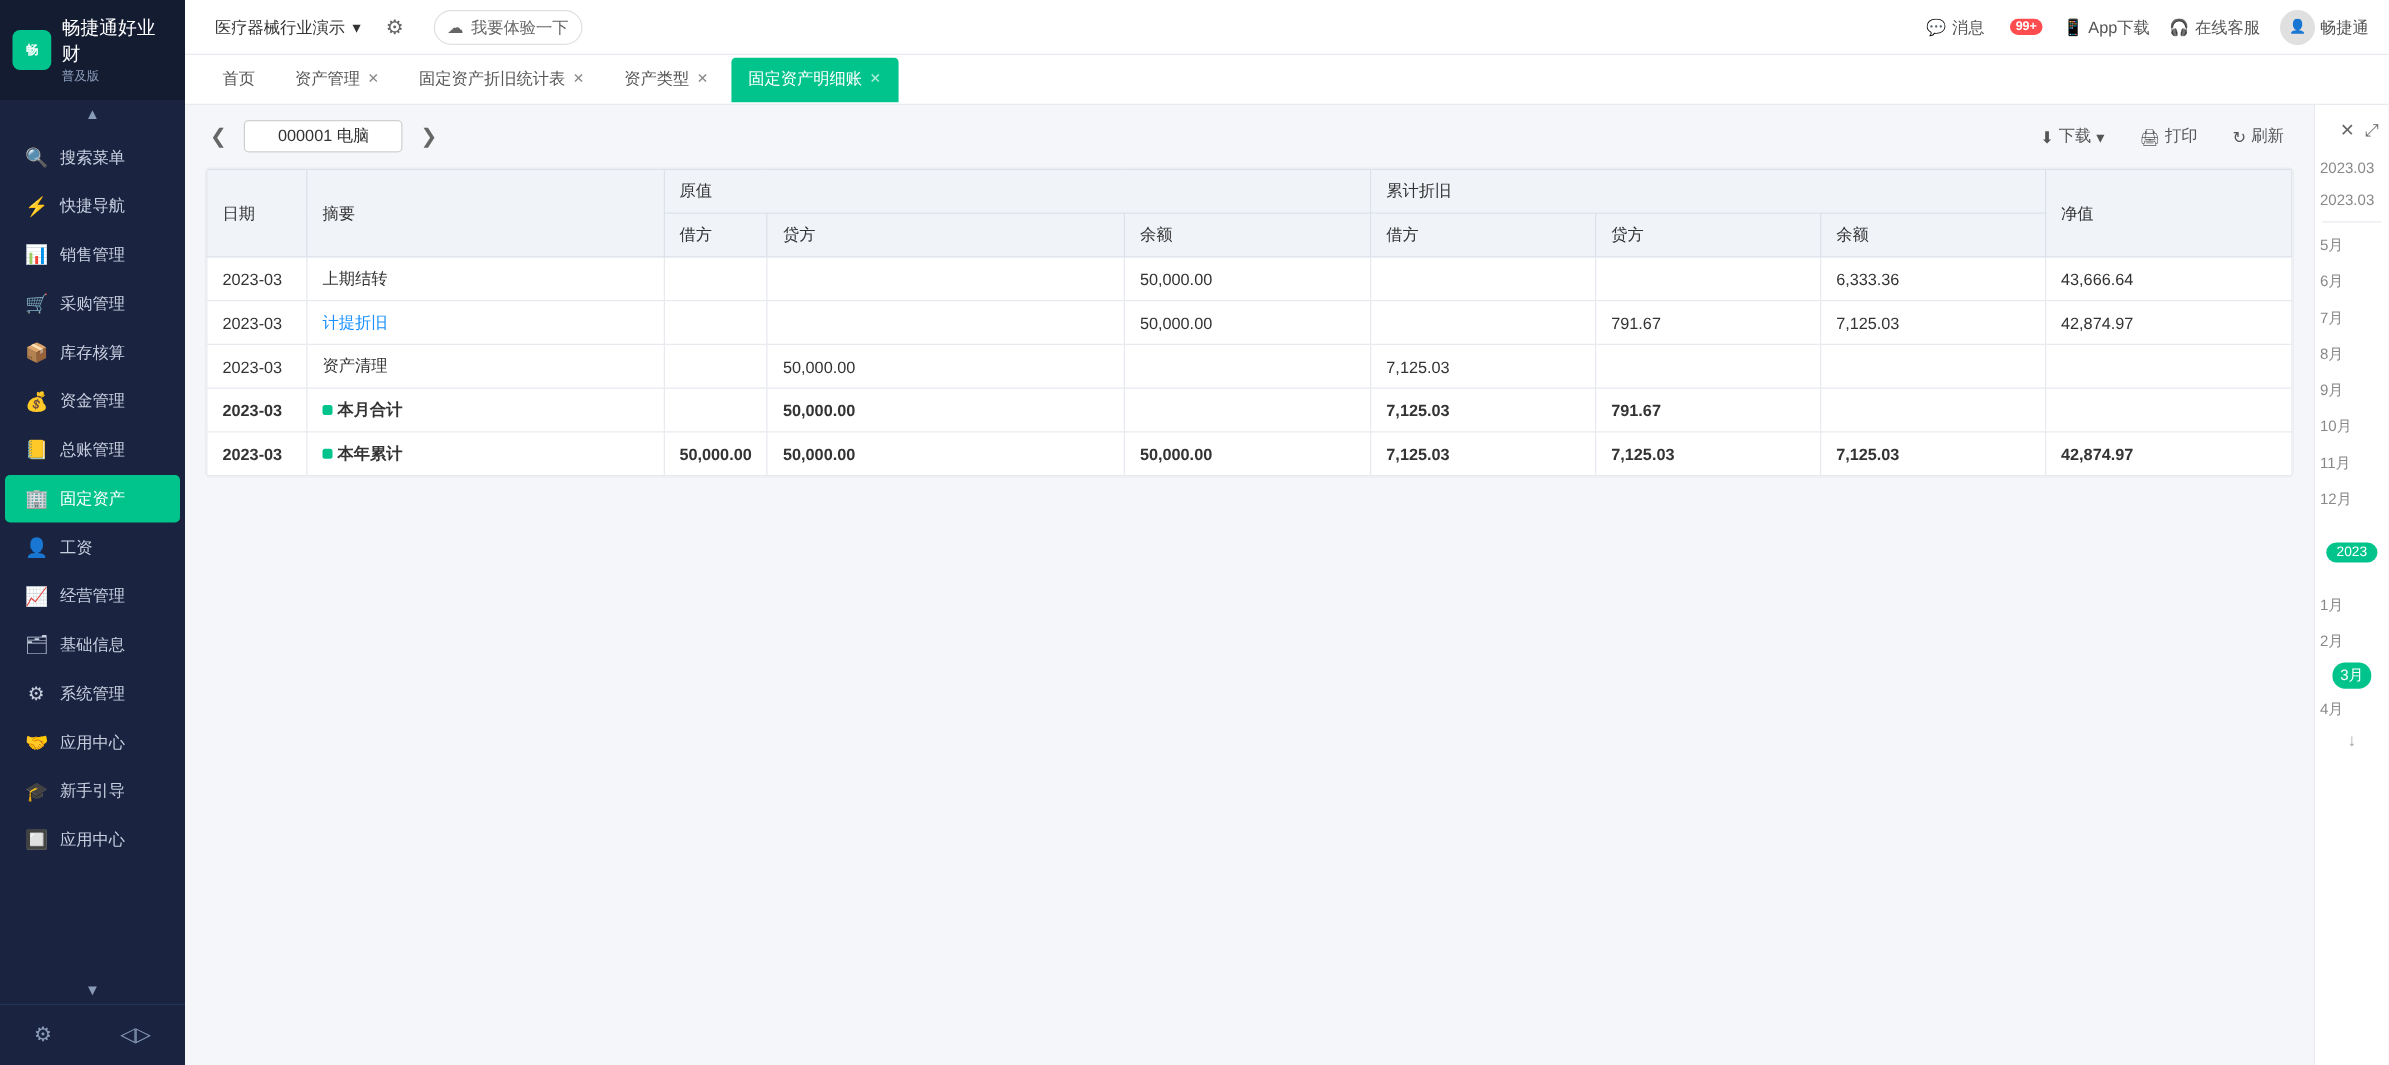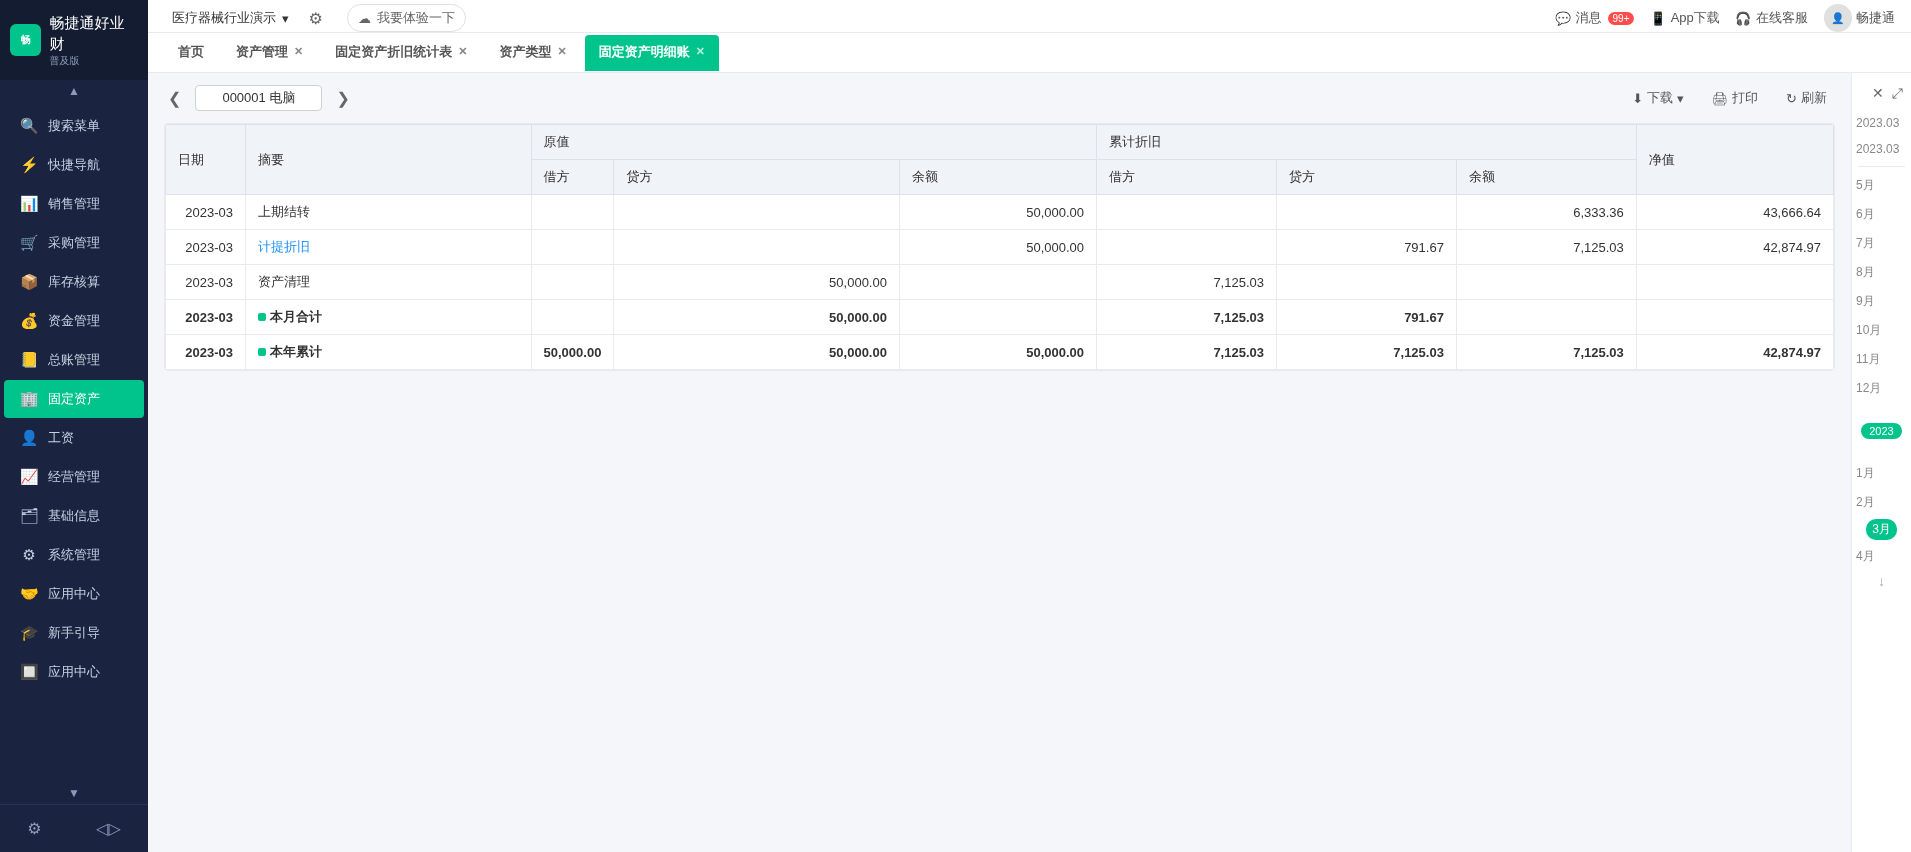--- a/index.html
+++ b/index.html
@@ -57,59 +57,58 @@
       flex-direction: column;
       height: 100%;
       overflow: hidden;
     }
 
     
     .top-header {
       background: #fff;
       border-bottom: 1px solid #e8eaf0;
       padding: 0 16px;
-      height: 33px;
-      display: flex;
-      align-items: flex-end;
+      height: 44px;
+      display: flex;
+      align-items: center;
       justify-content: space-between;
       flex-shrink: 0;
     }
     .header-left { display: flex; align-items: center; gap: 8px; }
     .company-selector {
       display: flex; align-items: center; gap: 6px;
       font-size: 13px; color: #333; cursor: pointer;
       padding: 4px 8px; border-radius: 4px;
     }
     .settings-icon { color: #666; cursor: pointer; font-size: 16px; margin-left: 4px; }
     .experience-btn {
       display: flex; align-items: center; gap: 6px;
       color: #666; font-size: 13px; cursor: pointer;
       padding: 4px 10px; border: 1px solid #e0e0e0; border-radius: 16px;
       margin-left: 16px;
     }
     .header-right { display: flex; align-items: center; gap: 16px; font-size: 13px; color: #555; }
     .header-right-item { display: flex; align-items: center; gap: 4px; cursor: pointer; }
     .badge {
       background: #ff4d4f; color: #fff; border-radius: 10px;
-      padding: 1px 5px; font-size: 10px; font-weight: normal;
-      margin-left: 2px;
+      padding: 1px 5px; font-size: 10px; font-weight: bold;
+      margin-left: 16px;
     }
     .avatar { width: 28px; height: 28px; background: #e0e0e0; border-radius: 50%; display: flex; align-items: center; justify-content: center; font-size: 11px; }
 
     
     .tab-bar {
       background: #fff;
       border-bottom: 1px solid #e8eaf0;
       padding: 0 16px;
       display: flex;
       align-items: center;
       height: 40px;
       flex-shrink: 0;
       gap: 4px;
-      font-weight: bold;
     }
     .tab {
       padding: 8px 14px;
       font-size: 13px;
       cursor: pointer;
       color: #555;
       display: flex; align-items: center; gap: 6px;
       border-bottom: 2px solid transparent;
       white-space: nowrap;
     }
@@ -168,21 +167,21 @@
       border: 1px solid #dde1ea;
       padding: 8px 12px;
       text-align: left;
       color: #333;
       font-weight: normal;
       white-space: nowrap;
     }
     tbody td {
       border: 1px solid #e8eaf0;
       padding: 8px 12px;
-      text-align: right;
+      text-align: left;
       color: #333;
       white-space: nowrap;
     }
     tbody td:first-child, thead th:first-child { width: 80px; }
     tbody td:nth-child(2), thead th:nth-child(2) { text-align: left; min-width: 120px; }
     .subtotal-row td { font-weight: bold; }
     .link-text { color: #1890ff; cursor: pointer; }
     .green-dot { display: inline-block; width: 8px; height: 8px; background: #00c48c; border-radius: 2px; margin-right: 4px; }
 
     

